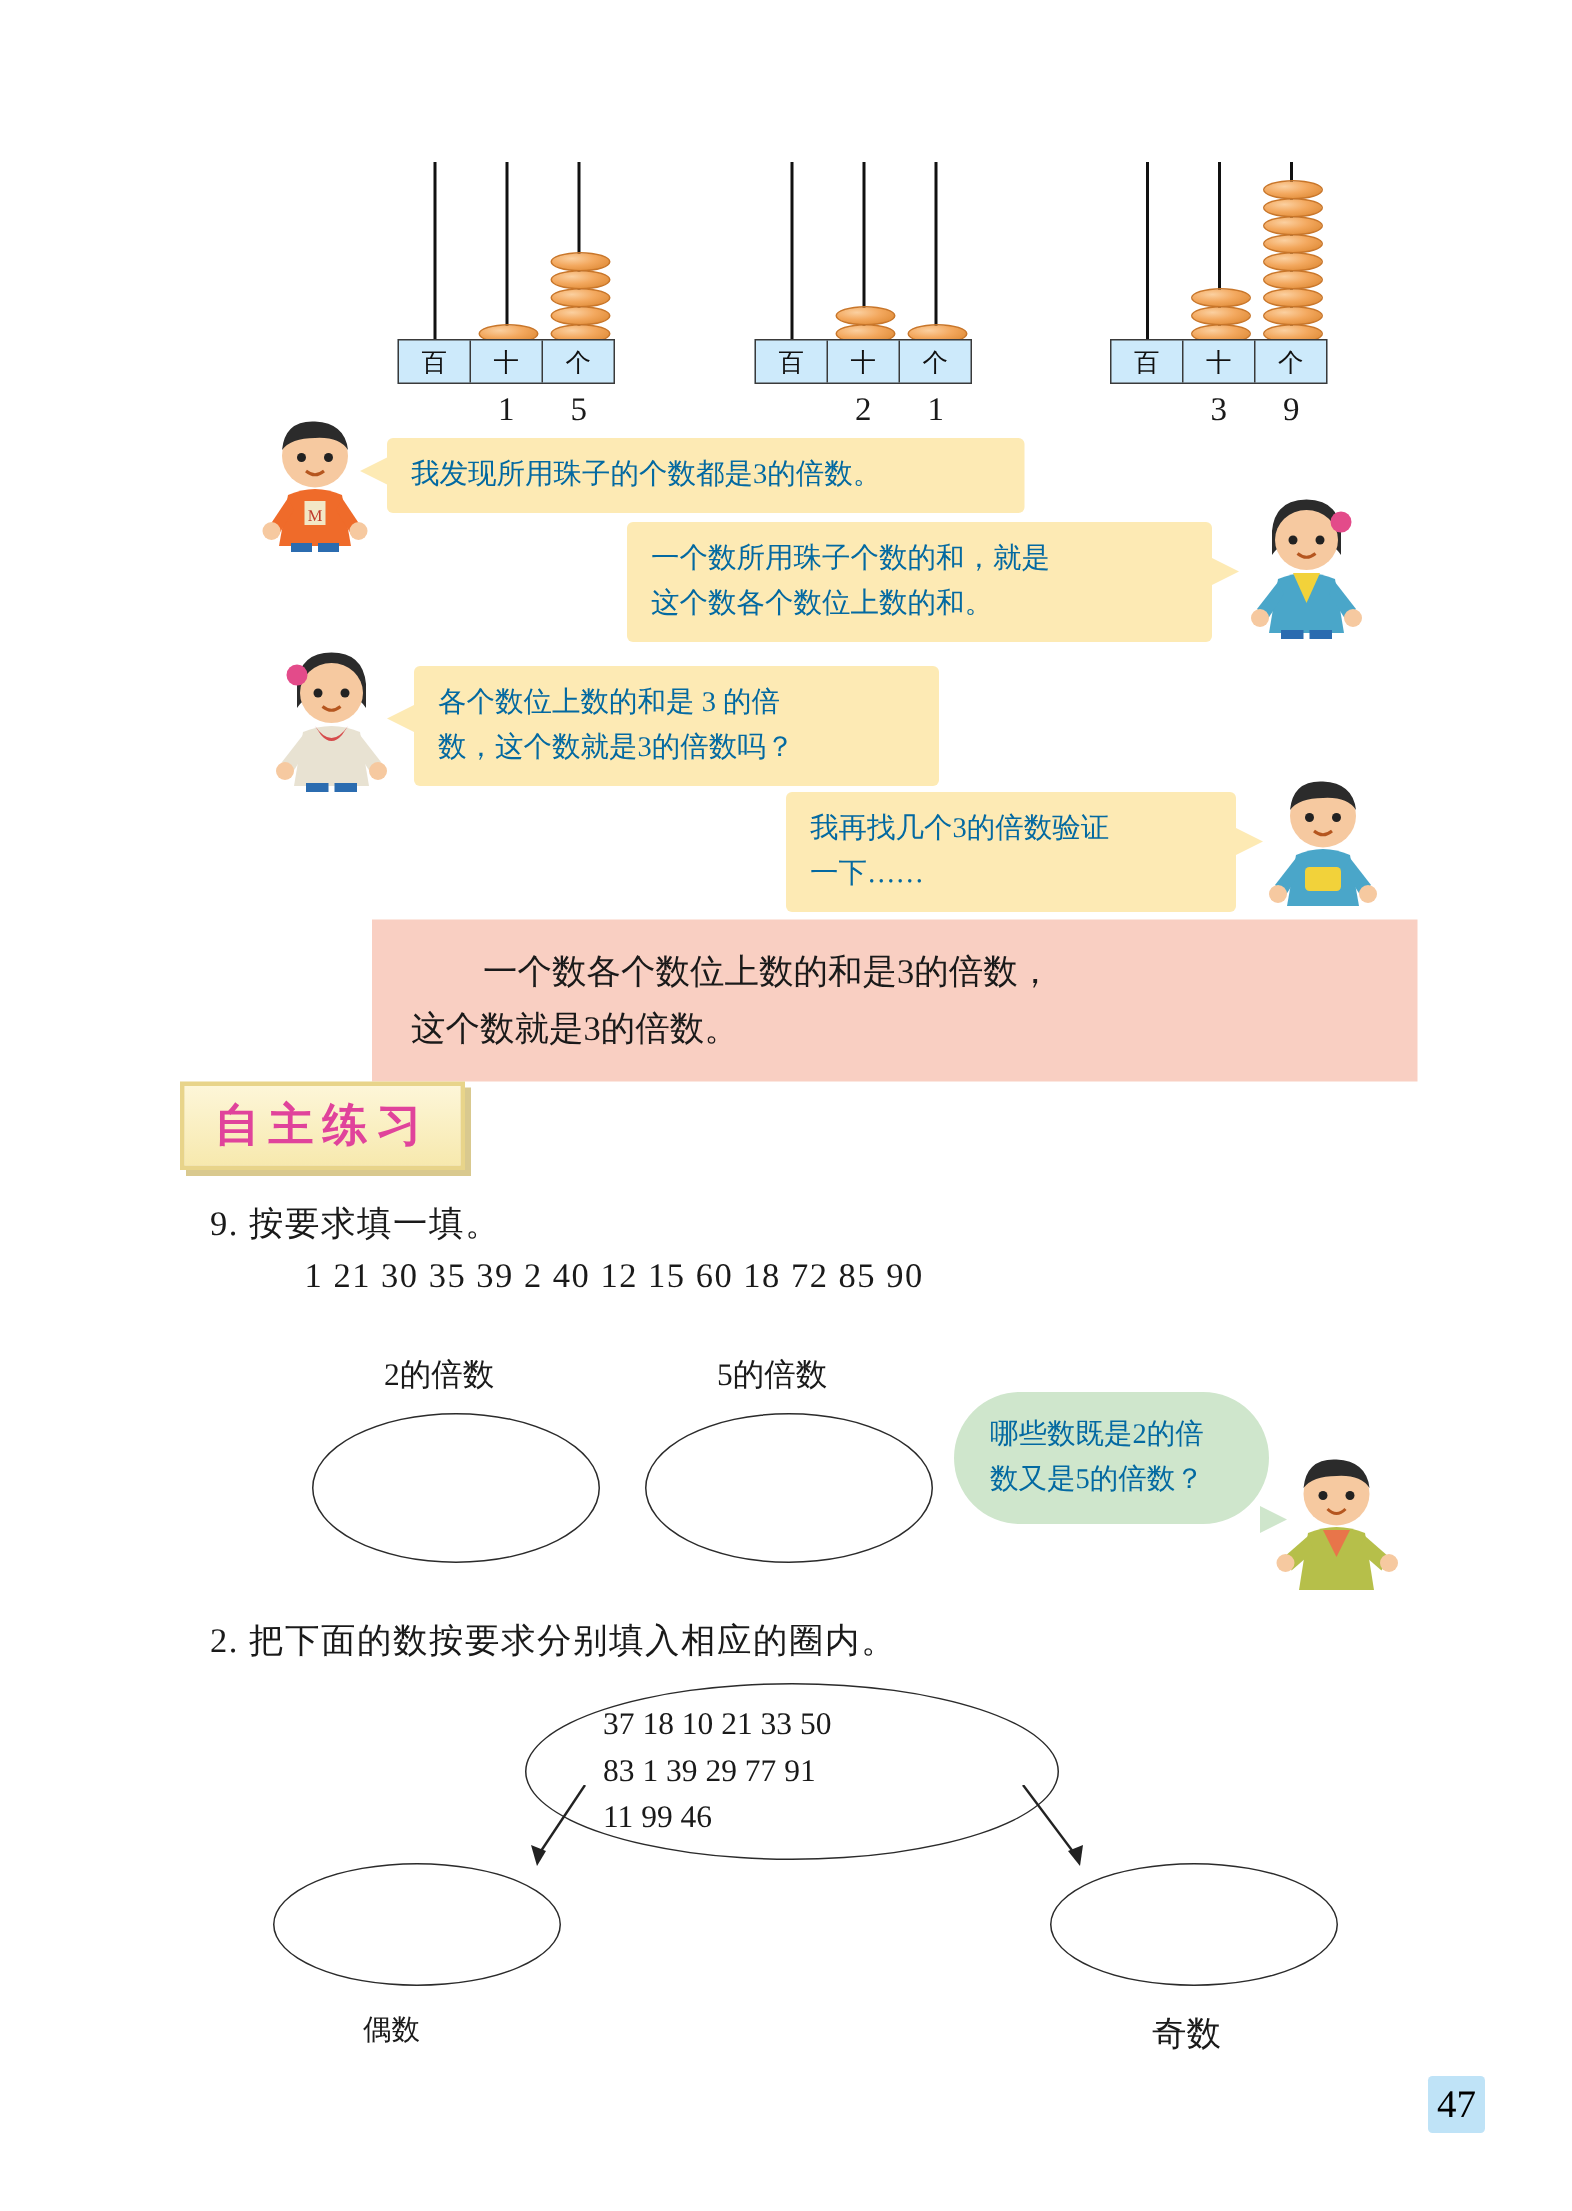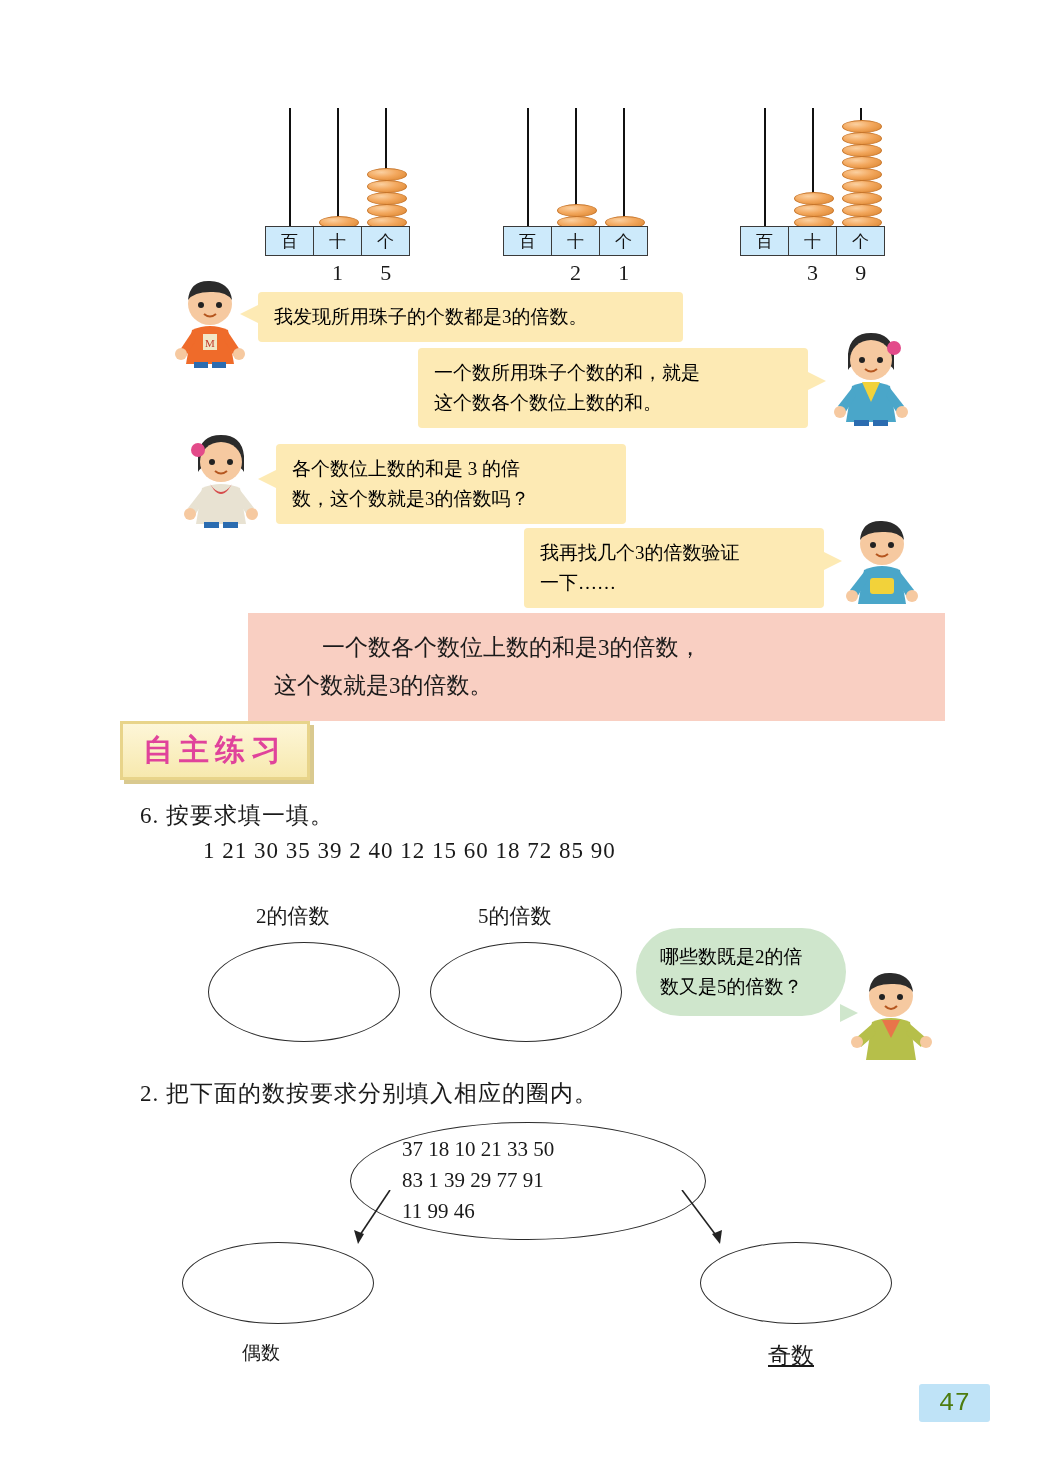--- a/index.html
+++ b/index.html
@@ -90,21 +90,21 @@
 
   
   .bubble {
     position: absolute;
     background: #fdeab4;
     border-radius: 4px;
     padding: 10px 16px;
     font-size: 19px;
     line-height: 30px;
     font-family: "Liberation Serif", serif;
-    color: #000000;
+    color: #0369a1;
     box-sizing: border-box;
   }
   .bubble.green {
     background: #cfe6cc;
     border-radius: 80px;
     padding: 14px 24px;
   }
   .tail-left, .tail-right {
     position: absolute;
     width: 0; height: 0;
@@ -181,24 +181,24 @@
     font-family: "Liberation Serif", serif;
     text-align: left;
   }
 
   
   .pagenum {
     position: absolute;
     right: 58px;
     bottom: 52px;
     background: #bfe3f7;
-    color: #4d7c0f;
+    color: #000000;
     font-size: 26px;
-    font-family: Liberation Mono, monospace;
-    padding: 4px 20px;
+    font-family: Liberation Serif, serif;
+    padding: 4px 6px;
     border-radius: 3px;
   }
   svg { display: block; }
 </style>
 </head>
 <body>
 
 <div class="page">
 
   <div class="abacus" style="left:265px; top:108px; width:145px; height:185px;">
@@ -386,21 +386,21 @@
 
   <div class="conclusion" style="left:248px; top:613px; width:697px;">
     <div style="text-indent:48px;">一个数各个数位上数的和是3的倍数，</div>
     <div>这个数就是3的倍数。</div>
   </div>
 
   <div class="section-head" style="left:120px; top:721px;">
     <span>自主练习</span>
   </div>
 
-  <div class="ex" style="left:140px; top:800px;">6. 按要求填一填。</div>
+  <div class="ex" style="left:140px; top:800px;">9. 按要求填一填。</div>
   <div class="numrow" style="left:203px; top:838px;">1  21  30  35  39  2  40  12  15  60  18  72  85  90</div>
 
   <div class="label" style="left:256px; top:902px;">2的倍数</div>
   <div class="label" style="left:478px; top:902px;">5的倍数</div>
 
   <div class="ellipse" style="left:208px; top:942px; width:192px; height:100px;"></div>
   <div class="ellipse" style="left:430px; top:942px; width:192px; height:100px;"></div>
 
   <div class="bubble green" style="left:636px; top:928px; width:210px;">
     <div>哪些数既是2的倍</div>
@@ -437,17 +437,17 @@
     <line x1="60" y1="0" x2="28" y2="48" stroke="#222" stroke-width="1.6"></line>
     <polygon points="28,54 24,40 34,44" fill="#222"></polygon>
     <line x1="352" y1="0" x2="388" y2="48" stroke="#222" stroke-width="1.6"></line>
     <polygon points="390,54 382,44 392,40" fill="#222"></polygon>
   </svg>
 
   <div class="ellipse" style="left:182px; top:1242px; width:192px; height:82px;"></div>
   <div class="ellipse" style="left:700px; top:1242px; width:192px; height:82px;"></div>
 
   <div class="label" style="left:242px; top:1340px; font-size:19px;">偶数</div>
-  <div class="label" style="left:768px; top:1340px; font-size:23px;text-decoration:underline;">奇数</div>
+  <div class="label" style="left:768px; top:1340px; font-size:23px;">奇数</div>
 
   <div class="pagenum">47</div>
 
 </div>
 
 </body></html>

